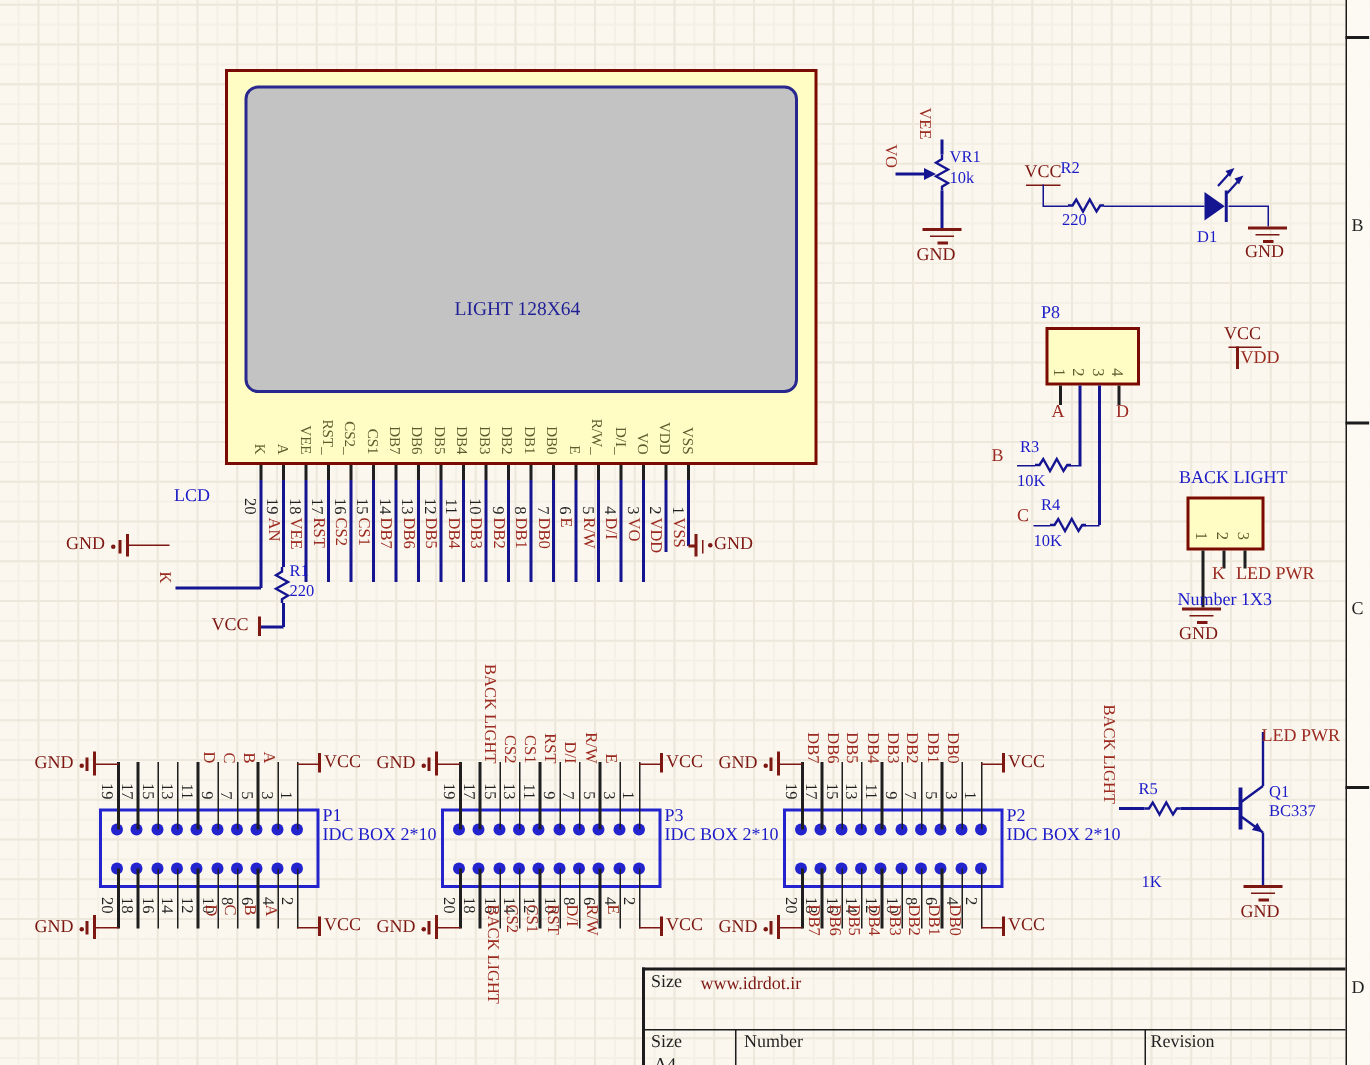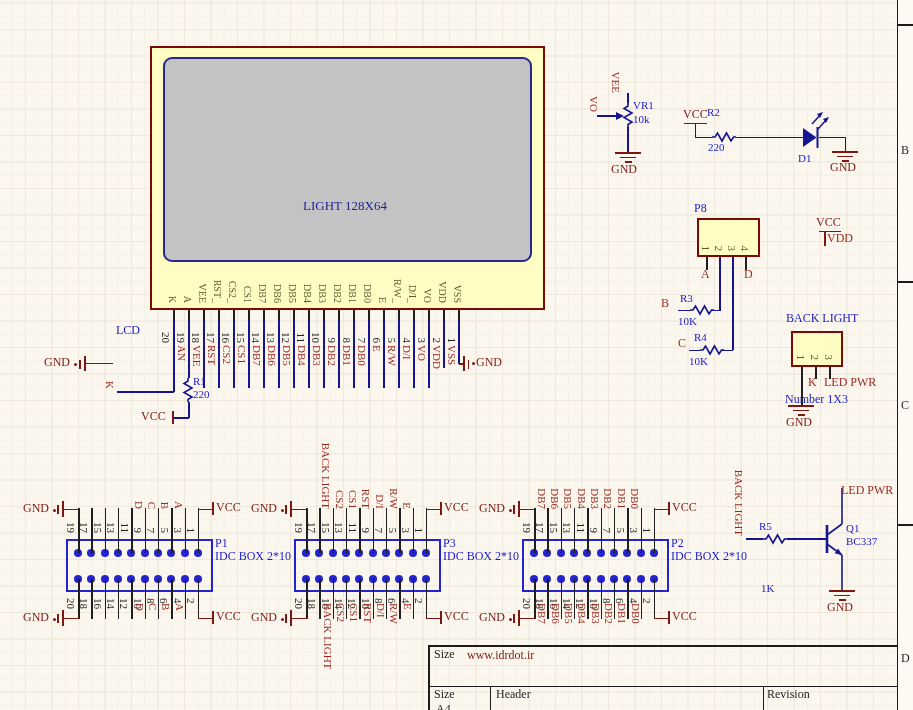--- a/index.html
+++ b/index.html
@@ -556,16 +556,16 @@
   <div class="t" style="left:901px;top:652px">D</div>
 
   <div class="tbline" style="left:428px;top:645px;width:469px;height:1.6px"></div>
   <div class="tbline" style="left:428px;top:686px;width:469px;height:1.4px"></div>
   <div class="tbline" style="left:428px;top:645px;width:1.6px;height:65px"></div>
   <div class="tbline" style="left:490px;top:686px;width:1.4px;height:24px"></div>
   <div class="tbline" style="left:763px;top:686px;width:1.4px;height:24px"></div>
   <div class="t" style="left:434px;top:648px">Size</div>
   <div class="t cP" style="left:467px;top:649px">www.idrdot.ir</div>
   <div class="t" style="left:434px;top:688px">Size</div>
-  <div class="t" style="left:496px;top:688px">Header</div>
+  <div class="t" style="left:496px;top:688px">Number</div>
   <div class="t" style="left:767px;top:688px">Revision</div>
   <div class="t" style="left:436px;top:703px">A4</div>
 </div>
 
 </body></html>

